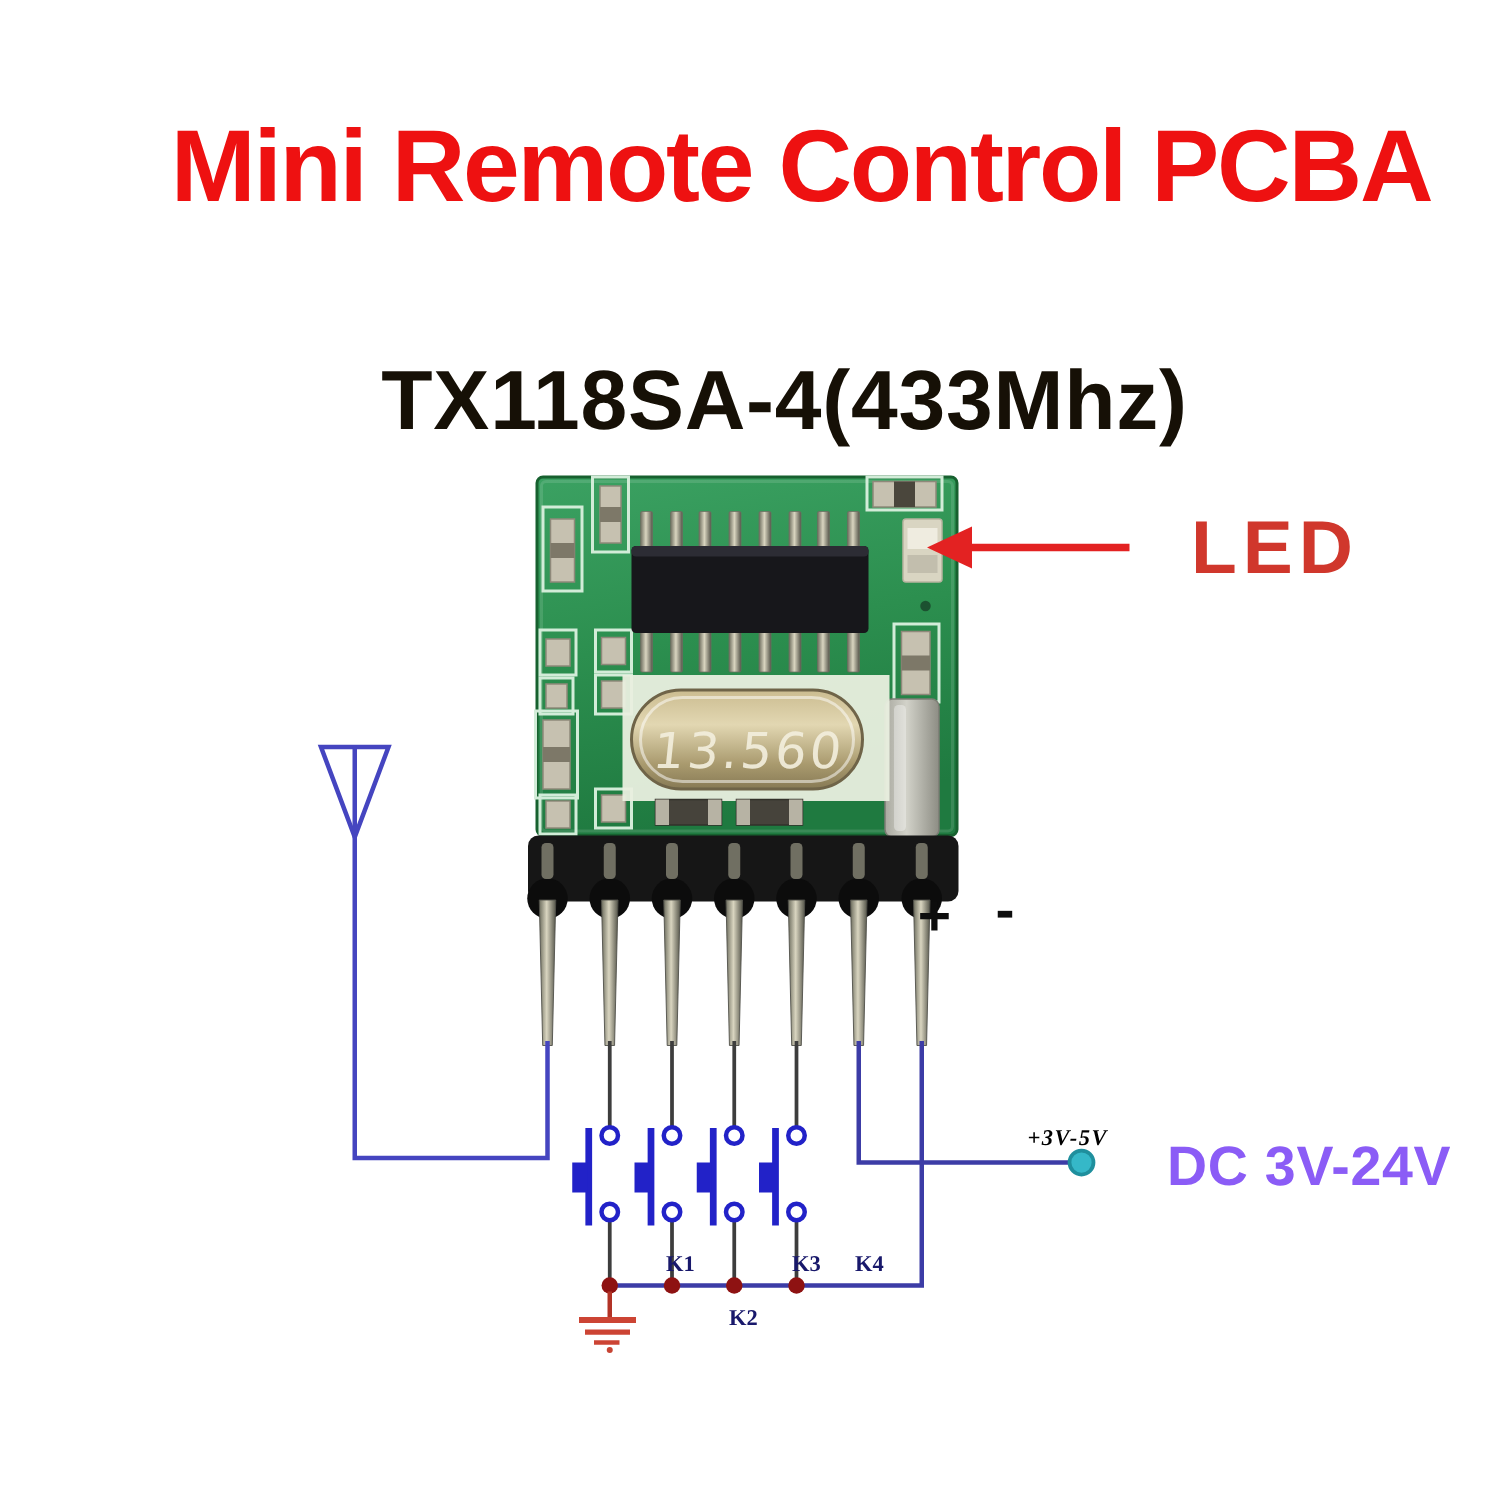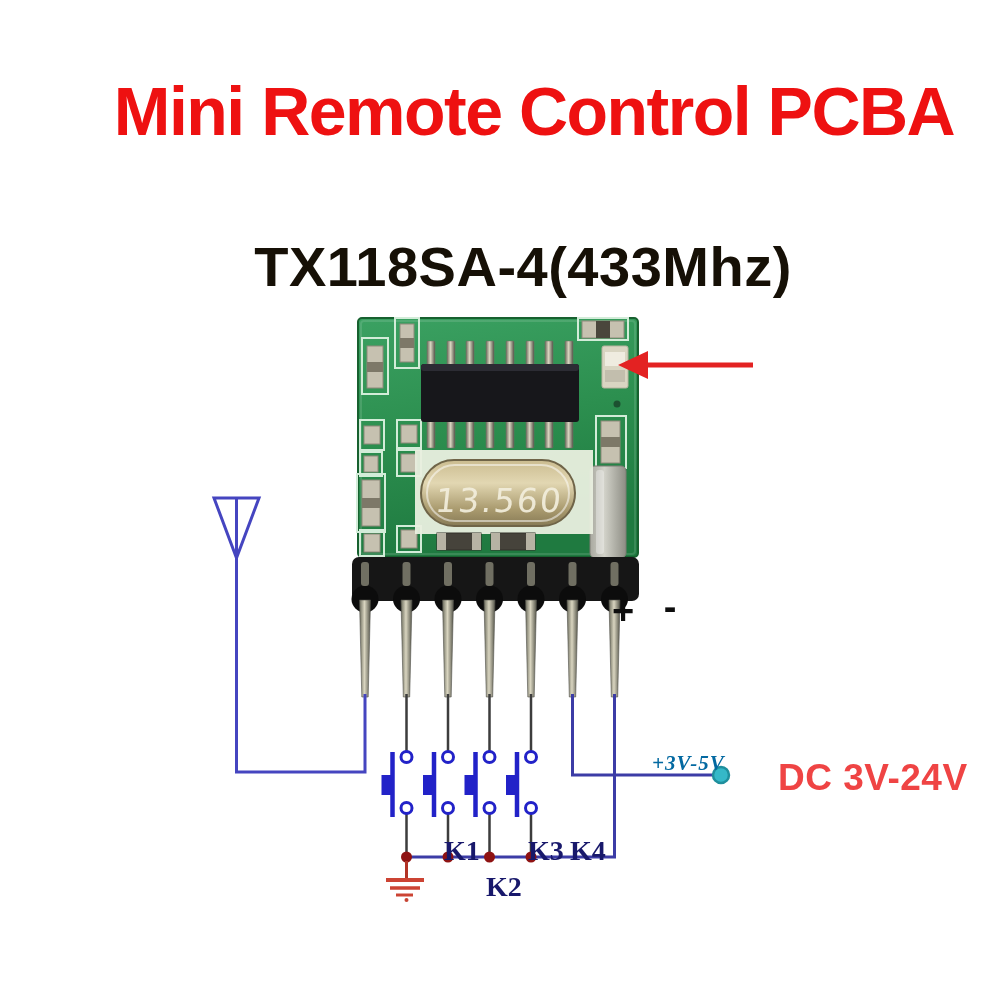--- a/index.html
+++ b/index.html
@@ -8,25 +8,25 @@
   .abs{position:absolute;padding-left:34px;}
   .title{top:72px;left:0;width:1000px;text-align:center;font-size:68px;font-weight:bold;
          color:#ee1111;letter-spacing:-1.5px;white-space:nowrap;}
   .sub1{top:176px;left:0;width:1000px;text-align:center;font-size:56px;font-weight:bold;
         color:#161006;letter-spacing:2px;}
   .sub2{top:234px;left:0;width:956px;text-align:center;font-size:56px;font-weight:bold;
         color:#161006;letter-spacing:0.5px;margin-left:11px;}
   .led-label{top:336px;left:760px;font-size:50px;font-weight:bold;color:#d0372c;letter-spacing:4px;}
   .plus-label{top:590px;left:569px;width:40px;text-align:center;font-size:38px;font-weight:bold;color:#0d0d0d;}
   .minus-label{top:586px;left:616px;width:40px;text-align:center;font-size:38px;font-weight:bold;color:#0d0d0d;}
-  .k-label{top:835px;font-family:"Liberation Serif",serif;font-weight:bold;font-size:28px;color:#18186b;}
+  .k-label{top:835px;font-family:"Liberation Serif",serif;font-weight:bold;font-size:15px;color:#18186b;}
   .k1{left:410px;} .k2{left:452px;margin-top:36px;} .k3{left:494px;font-family:Liberation Serif, serif;} .k4{left:536px;text-align:right;}
-  .supply-small{top:751px;left:618px;font-family:"Liberation Serif",serif;font-style:italic;
-                font-weight:bold;font-size:21px;color:#0369a1;letter-spacing:1px;}
-  .dc-label{top:757px;left:744px;font-size:37px;font-weight:bold;color:#ef4444;letter-spacing:0.5px;}
+  .supply-small{top:751px;left:651px;font-family:"Liberation Serif",serif;font-style:italic;
+                font-weight:bold;font-size:15px;color:#000000;letter-spacing:1px;}
+  .dc-label{top:757px;left:744px;font-size:37px;font-weight:bold;color:#8b5cf6;letter-spacing:0.5px;}
   svg{position:absolute;top:0;left:0;}
   .ss{fill:none;stroke:#d2ecd8;stroke-width:2;}
   .smd{fill:#c6c1b0;stroke:#8e897a;stroke-width:1;}
   .smdband{fill:#7d7868;}
   .wire-blue{stroke:#4545c0;stroke-width:3;fill:none;}
   .wire-navy{stroke:#3c3ca6;stroke-width:3;fill:none;}
   .wire-gray{stroke:#3d3d3d;stroke-width:2.5;fill:none;}
   .btn-stroke{stroke:#2222c8;fill:none;}
 </style>
 </head>
@@ -228,20 +228,21 @@
 
       <circle cx="721" cy="775" r="8" fill="#35b8c8" stroke="#1f8f9d" stroke-width="2.5"></circle>
     </g>
 
     <g>
       <line x1="646" y1="365" x2="753" y2="365" stroke="#e32222" stroke-width="5"></line>
       <polygon points="618,365 648,351 648,379" fill="#e32222"></polygon>
     </g>
   </svg>
 
+  <div class="abs led-label">LED</div>
   <div class="abs plus-label">+</div>
   <div class="abs minus-label">-</div>
   <div class="abs k-label k1">K1</div>
   <div class="abs k-label k2">K2</div>
   <div class="abs k-label k3">K3</div>
   <div class="abs k-label k4">K4</div>
   <div class="abs supply-small">+3V-5V</div>
   <div class="abs dc-label">DC 3V-24V</div>
 
 </div>

